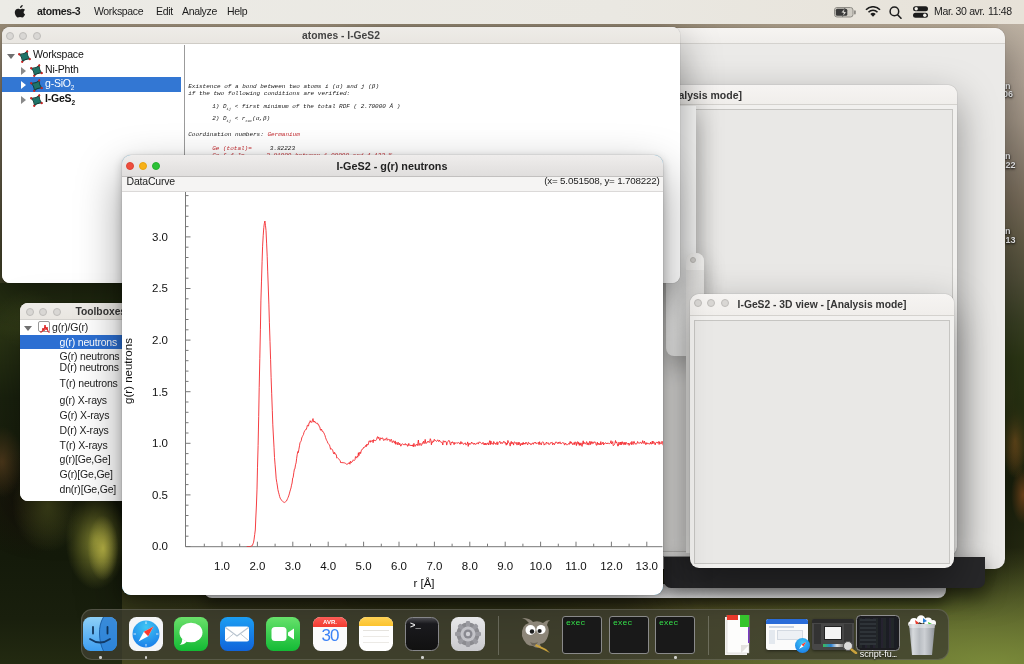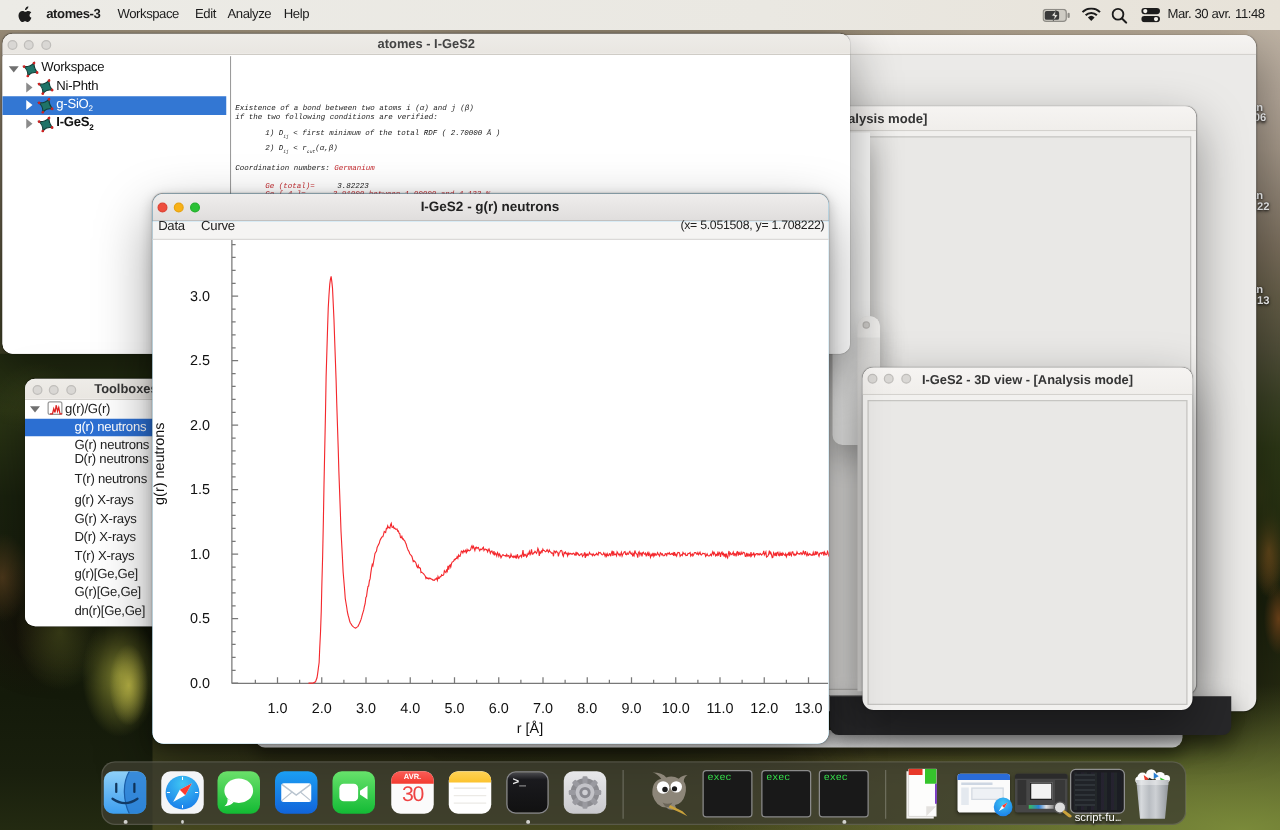--- a/index.html
+++ b/index.html
@@ -221,21 +221,21 @@
  <div class="inner"></div>
 </div>
 
 <div class="win" id="winPlot">
  <div class="tbar">I-GeS2 - g(r) neutrons</div>
  <div class="lights">
         <span class="lt" style="background:#ee4d3d;border-color:#dd4334"></span>
         <span class="lt" style="background:#f8b117;border-color:#e7a310"></span>
         <span class="lt" style="background:#2bc135;border-color:#23b02d"></span>
       </div>
- <div id="pmenu"><span style="margin-left:5px">Data</span><span style="margin-left:13px">Curve</span><span style="position:absolute; right:3px; font-size:9.8px">(x= 5.051508, y= 1.708222)</span></div>
+ <div id="pmenu"><span style="margin-left:5px">Data</span><span style="">Curve</span><span style="position:absolute; right:3px; font-size:9.8px">(x= 5.051508, y= 1.708222)</span></div>
  <div id="plotarea"></div>
  <svg width="541" height="403" style="position:absolute;left:0;top:37px" viewBox="0 0 541 403">
 <g stroke="#787878" stroke-width="1">
 <line x1="63.5" y1="0" x2="63.5" y2="354.7"></line>
 <line x1="63.5" y1="354.7" x2="540.5" y2="354.7"></line>
 <line x1="63.5" y1="354.5" x2="68.5" y2="354.5"></line>
           <line x1="63.5" y1="344.2" x2="66.5" y2="344.2"></line>
           <line x1="63.5" y1="333.9" x2="66.5" y2="333.9"></line>
           <line x1="63.5" y1="323.5" x2="66.5" y2="323.5"></line>
           <line x1="63.5" y1="313.2" x2="66.5" y2="313.2"></line>
@@ -395,21 +395,21 @@
           <path d="M5.5 10.5 L17 19 L28.5 10.5" fill="none" stroke="#b9c4cf" stroke-width="1.2"></path>
           <path d="M5.5 23.5 L13.5 16.8 M28.5 23.5 L20.5 16.8" fill="none" stroke="#b9c4cf" stroke-width="0.9"></path>
         </svg></div>
       <div class="dicon" style="left:184.0px; background:linear-gradient(180deg,#67e26b,#13ba35)">
 <svg width="34" height="34" viewBox="0 0 34 34">
           <rect x="5.5" y="10" width="15" height="14" rx="3.5" fill="#fff"></rect>
           <path d="M22 15.5 L28 11.5 L28 22.5 L22 18.5 Z" fill="#fff"></path>
         </svg></div>
       <div class="dicon" style="left:231.0px; background:#fbfbfb">
 <div style="position:absolute;left:0;top:0;right:0;height:10px;border-radius:7.5px 7.5px 0 0;background:linear-gradient(#fb5d57,#f33b30);color:#fff;font-size:6px;font-weight:bold;text-align:center;line-height:10.5px">AVR.</div>
-<div style="position:absolute;left:0;top:9px;right:0;text-align:center;font-size:17px;color:#ef4444;letter-spacing:-1px">30</div>
+<div style="position:absolute;left:0;top:9px;right:0;text-align:center;font-size:17px;color:#3b82f6;letter-spacing:-1px">30</div>
       </div>
       <div class="dicon" style="left:277.0px; background:#fff; overflow:hidden">
 <div style="position:absolute;left:0;top:0;right:0;height:9px;background:linear-gradient(#fed257,#fcc32d)"></div>
 <div style="position:absolute;left:4px;top:13px;right:4px;height:1.5px;background:#e5e3de"></div>
 <div style="position:absolute;left:4px;top:19px;right:4px;height:1.5px;background:#eceae6"></div>
 <div style="position:absolute;left:4px;top:25px;right:4px;height:1.5px;background:#eceae6"></div>
       </div>
       <div class="dicon" style="left:323.0px; background:linear-gradient(180deg,#4a4a4e,#1a1a1e 18%,#111); border:1px solid #86868a">
 <div style="position:absolute;left:4px;top:3px;color:#eee;font-family:'Liberation Mono',monospace;font-size:9px;font-weight:bold">&gt;_</div>
       </div>

